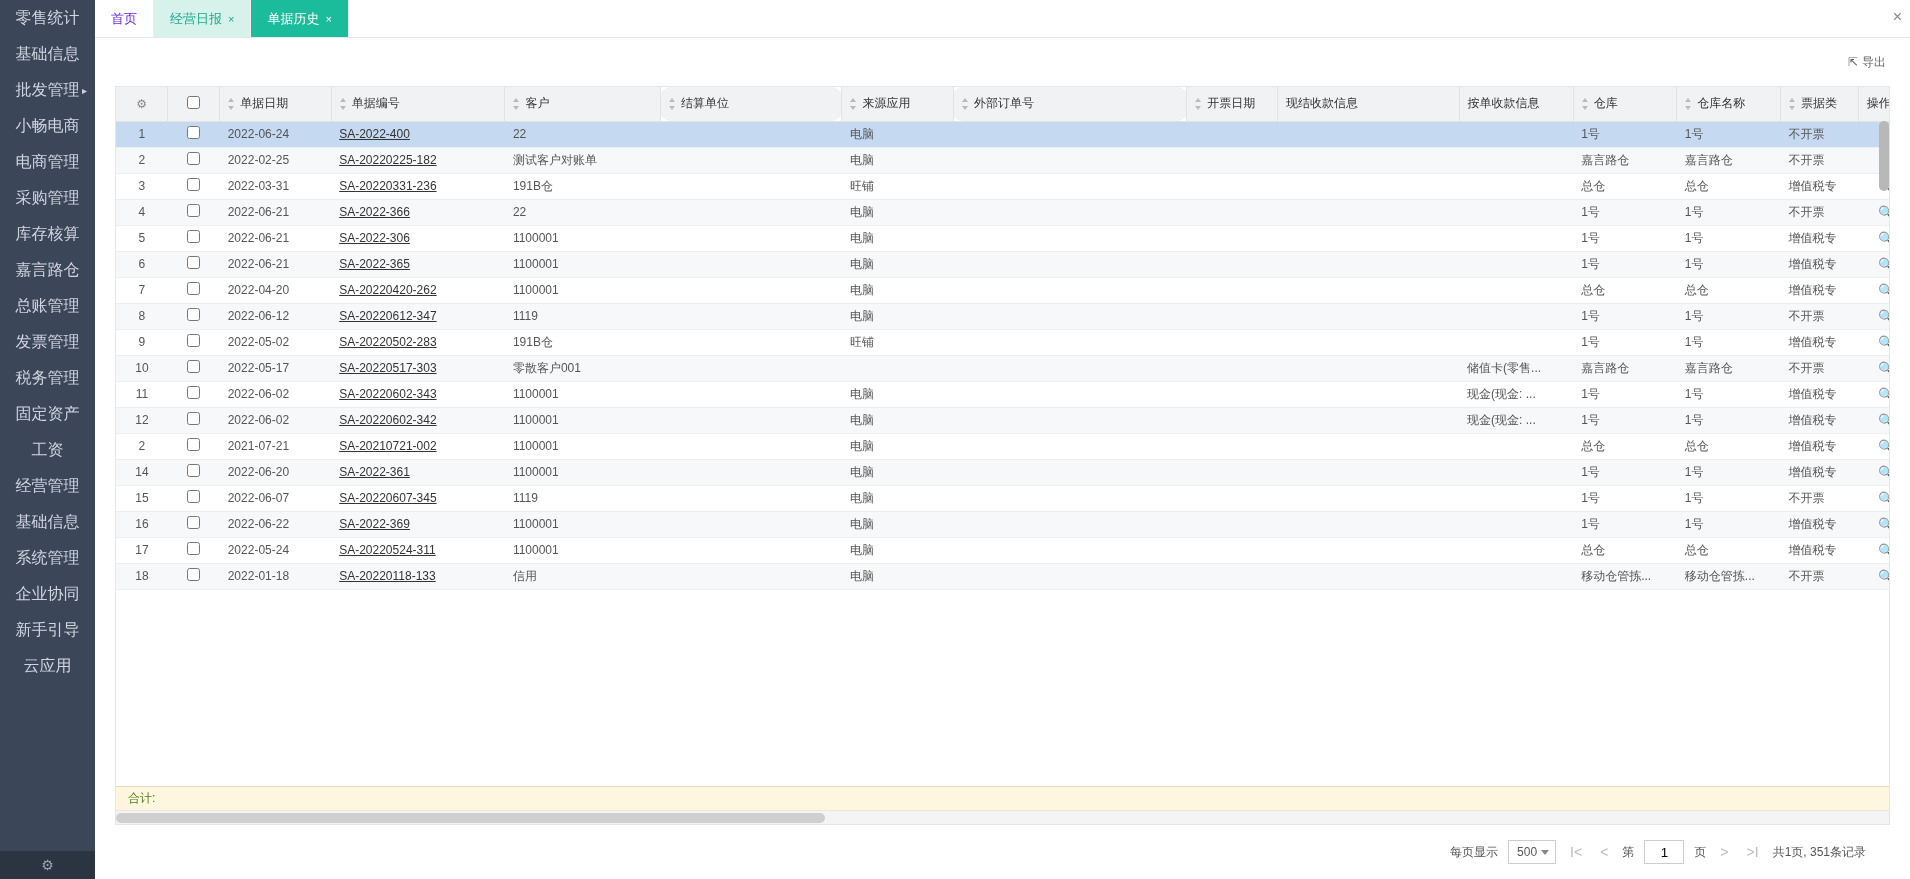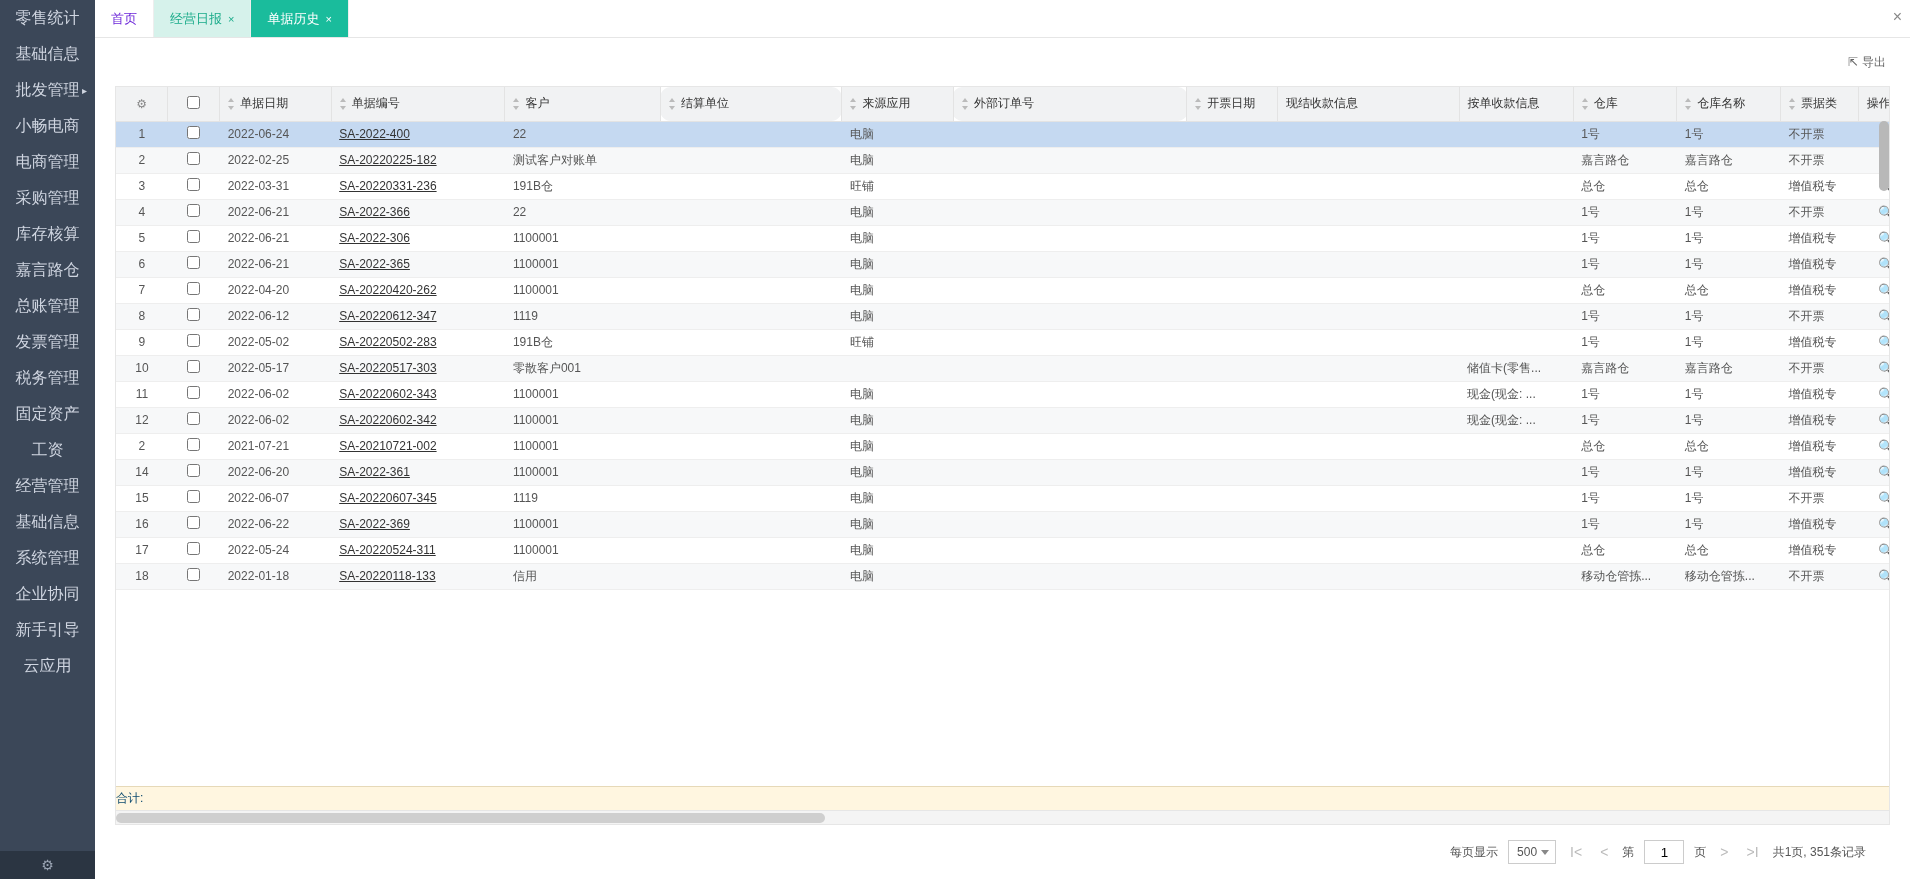--- a/index.html
+++ b/index.html
@@ -42,21 +42,21 @@
 .col-gear, .col-check, .col-idx { text-align: center; }
 .sort-icon { display: inline-block; width: 8px; height: 12px; margin-right: 4px; vertical-align: middle; position: relative; }
 .sort-icon::before { content: ""; position: absolute; left: 0; top: 0; border-left: 3px solid transparent; border-right: 3px solid transparent; border-bottom: 4px solid #bbb; }
 .sort-icon::after { content: ""; position: absolute; left: 0; bottom: 0; border-left: 3px solid transparent; border-right: 3px solid transparent; border-top: 4px solid #bbb; }
 .doc-link { color: #333; text-decoration: underline; cursor: pointer; }
 .mag { color: #888; cursor: pointer; font-size: 13px; }
 input[type=checkbox] { cursor: pointer; }
 
 
 .summary-row { background: #fff6e0; border-top: 1px solid #e6d9b8; display: flex; height: 24px; align-items: center; }
-.summary-label { width: 160px; padding-left: 0; color: #0c4a6e; }
+.summary-label { width: 160px; padding-left: 12px; color: #4d7c0f; }
 
 
 .hscroll { height: 14px; background: #f4f4f4; position: relative; border-top: 1px solid #e6e6e6; }
 .hscroll-thumb { position: absolute; left: 0; top: 2px; height: 10px; width: 40%; background: #cfcfcf; border-radius: 5px; }
 
 
 .pagination { height: 54px; display: flex; align-items: center; justify-content: flex-end; gap: 10px; padding: 0 24px; color: #555; font-size: 12px; }
 .page-select { border: 1px solid #ccc; height: 24px; padding: 0 18px 0 8px; background: #fff; position: relative; display: inline-flex; align-items: center; cursor: pointer; }
 .page-select::after { content: ""; position: absolute; right: 6px; top: 9px; border-left: 4px solid transparent; border-right: 4px solid transparent; border-top: 5px solid #888; }
 .page-btn { color: #bbb; cursor: pointer; font-size: 14px; padding: 0 4px; }

